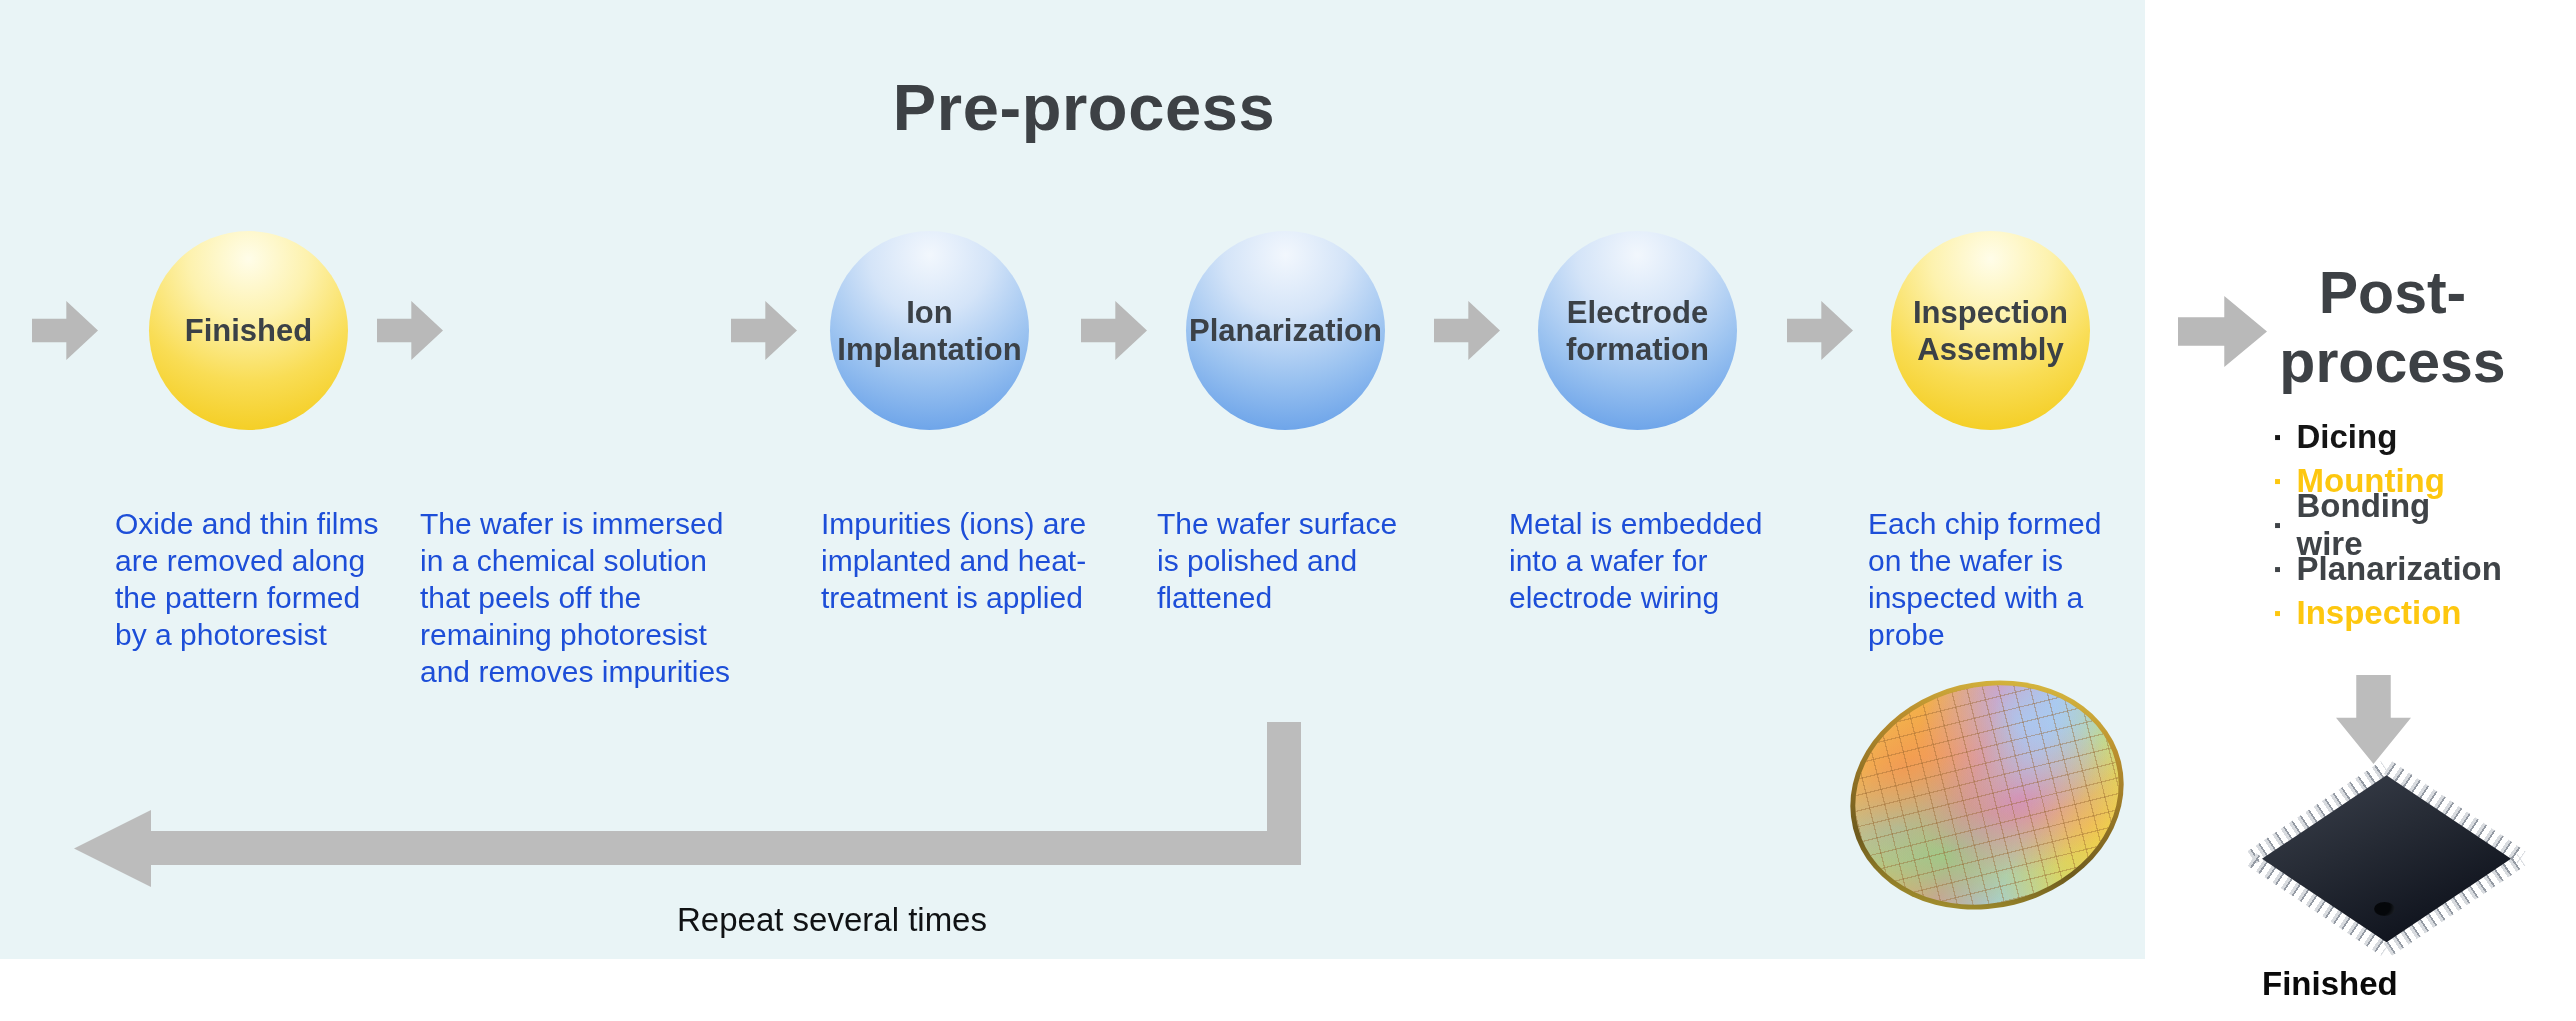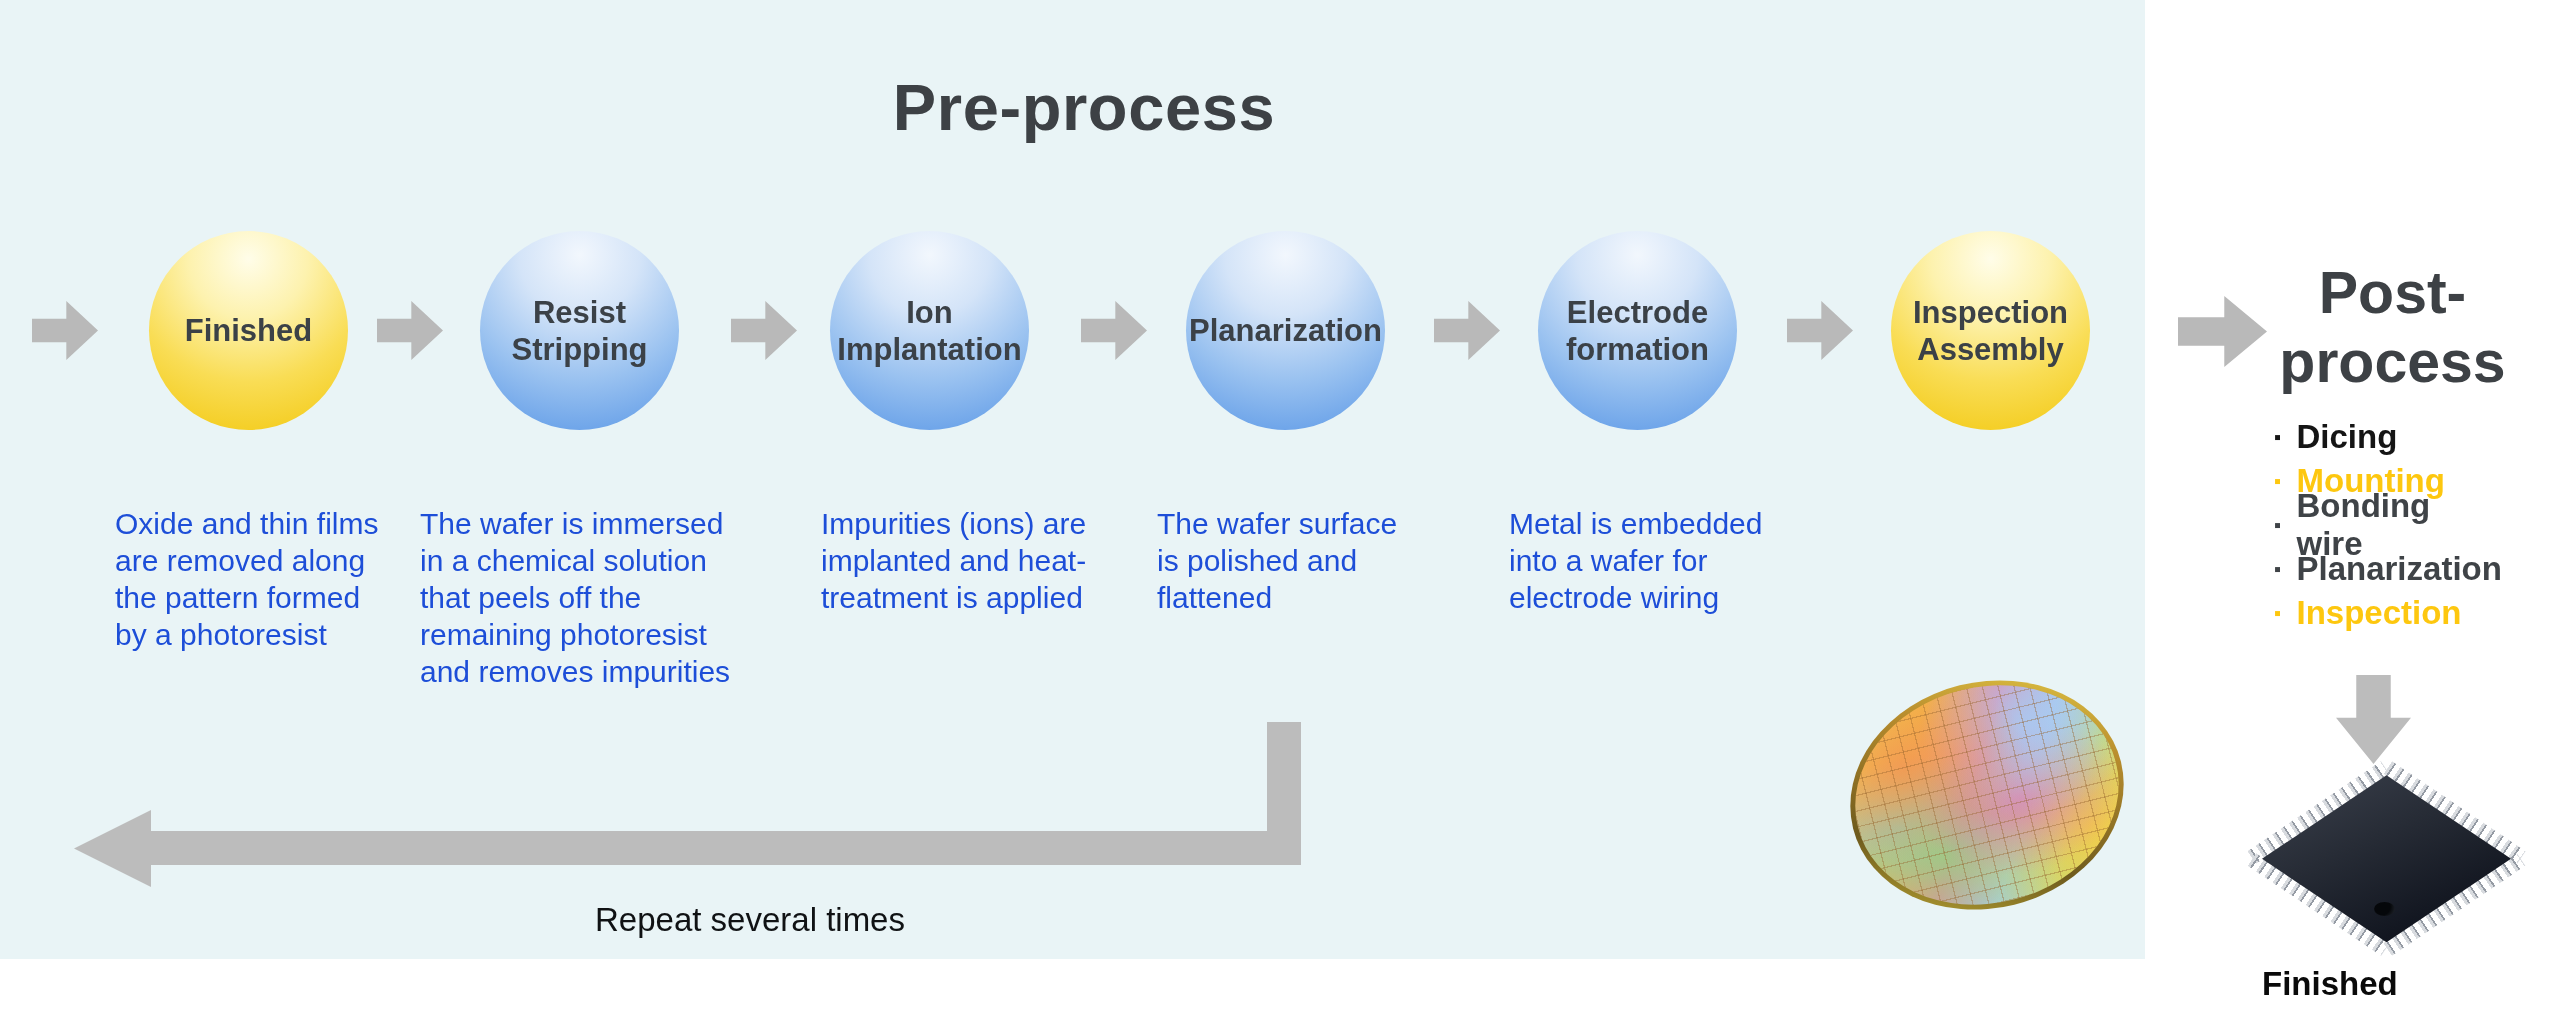--- a/index.html
+++ b/index.html
@@ -21,21 +21,21 @@
   .arrow-right { position:absolute; top:301px; width:66px; height:59px; background:#b9b9b9;
     clip-path:polygon(0 30%, 52% 30%, 52% 0, 100% 50%, 52% 100%, 52% 70%, 0 70%); }
   .arrow-right.big { top:296px; width:89px; height:71px; }
 
   .desc { position:absolute; top:505px; font-size:30px; font-weight:400; color:#1d4ed8; line-height:37px; }
 
   .repeat-head { position:absolute; left:74px; top:810px; width:77px; height:77px; background:#bcbcbc;
     clip-path:polygon(100% 0, 0 50%, 100% 100%); }
   .repeat-shaft-h { position:absolute; left:150px; top:831px; width:1151px; height:34px; background:#bcbcbc; }
   .repeat-shaft-v { position:absolute; left:1267px; top:722px; width:34px; height:142px; background:#bcbcbc; }
-  .repeat-note { position:absolute; left:595px; top:901px; width:474px; 
+  .repeat-note { position:absolute; left:595px; top:901px; width:474px; text-align:center;
     font-size:33px; color:#101214; }
 
   .wafer { position:absolute; left:1849px; top:682px; width:276px; height:226px;
     border-radius:50%; transform:rotate(-14deg);
     background:linear-gradient(205deg, #ead24a 0%, #b98e2e 30%, #6e5a1d 70%, #c7b43a 100%);
     padding:5.3px; }
   .wafer-inner { width:100%; height:100%; border-radius:50%; position:relative; overflow:hidden;
     background:
       radial-gradient(ellipse at 22% 28%, rgba(242,150,85,.85), rgba(242,150,85,0) 42%),
       radial-gradient(ellipse at 72% 22%, rgba(170,200,240,.9), rgba(170,200,240,0) 40%),
@@ -87,24 +87,20 @@
   <div class="arrow-right" style="left:377px"></div>
   <div class="arrow-right" style="left:731px"></div>
   <div class="arrow-right" style="left:1081px"></div>
   <div class="arrow-right" style="left:1434px"></div>
   <div class="arrow-right" style="left:1787px"></div>
   <div class="arrow-right big" style="left:2178px"></div>
 
   <div class="circle yellow" style="left:149px">
     <span class="circle-label">Finished</span>
   </div>
-  <div class="circle blue" style="left:480px">
-    <span class="circle-label">Resist
-Stripping</span>
-  </div>
   <div class="circle blue" style="left:830px">
     <span class="circle-label">Ion
 Implantation</span>
   </div>
   <div class="circle blue" style="left:1186px">
     <span class="circle-label">Planarization</span>
   </div>
   <div class="circle blue" style="left:1538px">
     <span class="circle-label">Electrode
 formation</span>
@@ -112,20 +108,21 @@
   <div class="circle yellow" style="left:1891px">
     <span class="circle-label">Inspection
 Assembly</span>
   </div>
 
   <div class="desc" style="left:115px;  width:266px">Oxide and thin films are removed along the pattern formed by a photoresist</div>
   <div class="desc" style="left:420px;  width:314px">The wafer is immersed in a chemical solution that peels off the remaining photoresist and removes impurities</div>
   <div class="desc" style="left:821px; width:302px">Impurities (ions) are implanted and heat-treatment is applied</div>
   <div class="desc" style="left:1157px; width:266px">The wafer surface is polished and flattened</div>
   <div class="desc" style="left:1509px; width:290px">Metal is embedded into a wafer for electrode wiring</div>
+  <div class="desc" style="left:1868px; width:249px">Each chip formed on the wafer is inspected with a probe</div>
 
   <div class="repeat-shaft-v"></div>
   <div class="repeat-shaft-h"></div>
   <div class="repeat-head"></div>
   <div class="repeat-note">Repeat several times</div>
 
   <div class="wafer">
     <div class="wafer-inner">
       <div class="wafer-grid"></div>
     </div>

